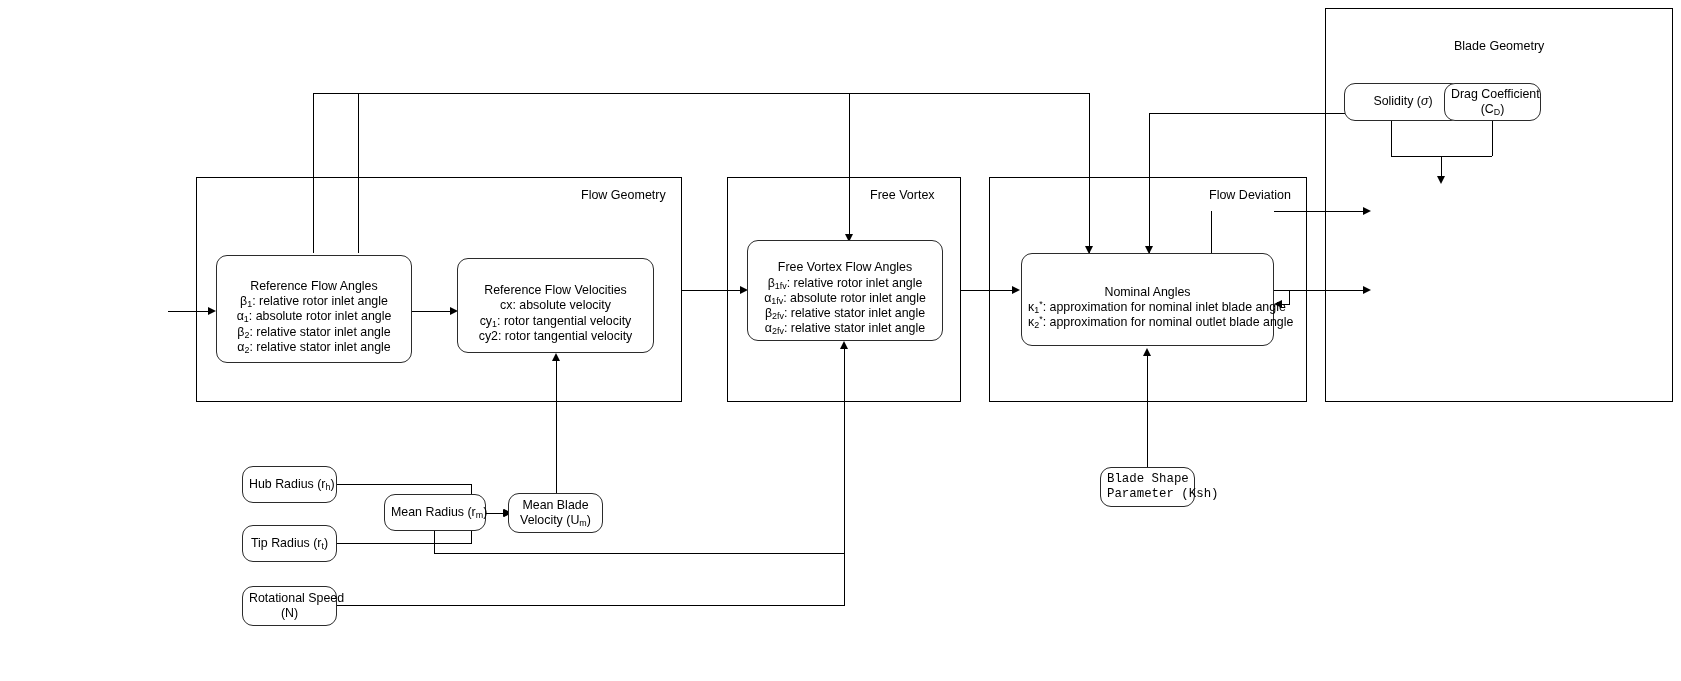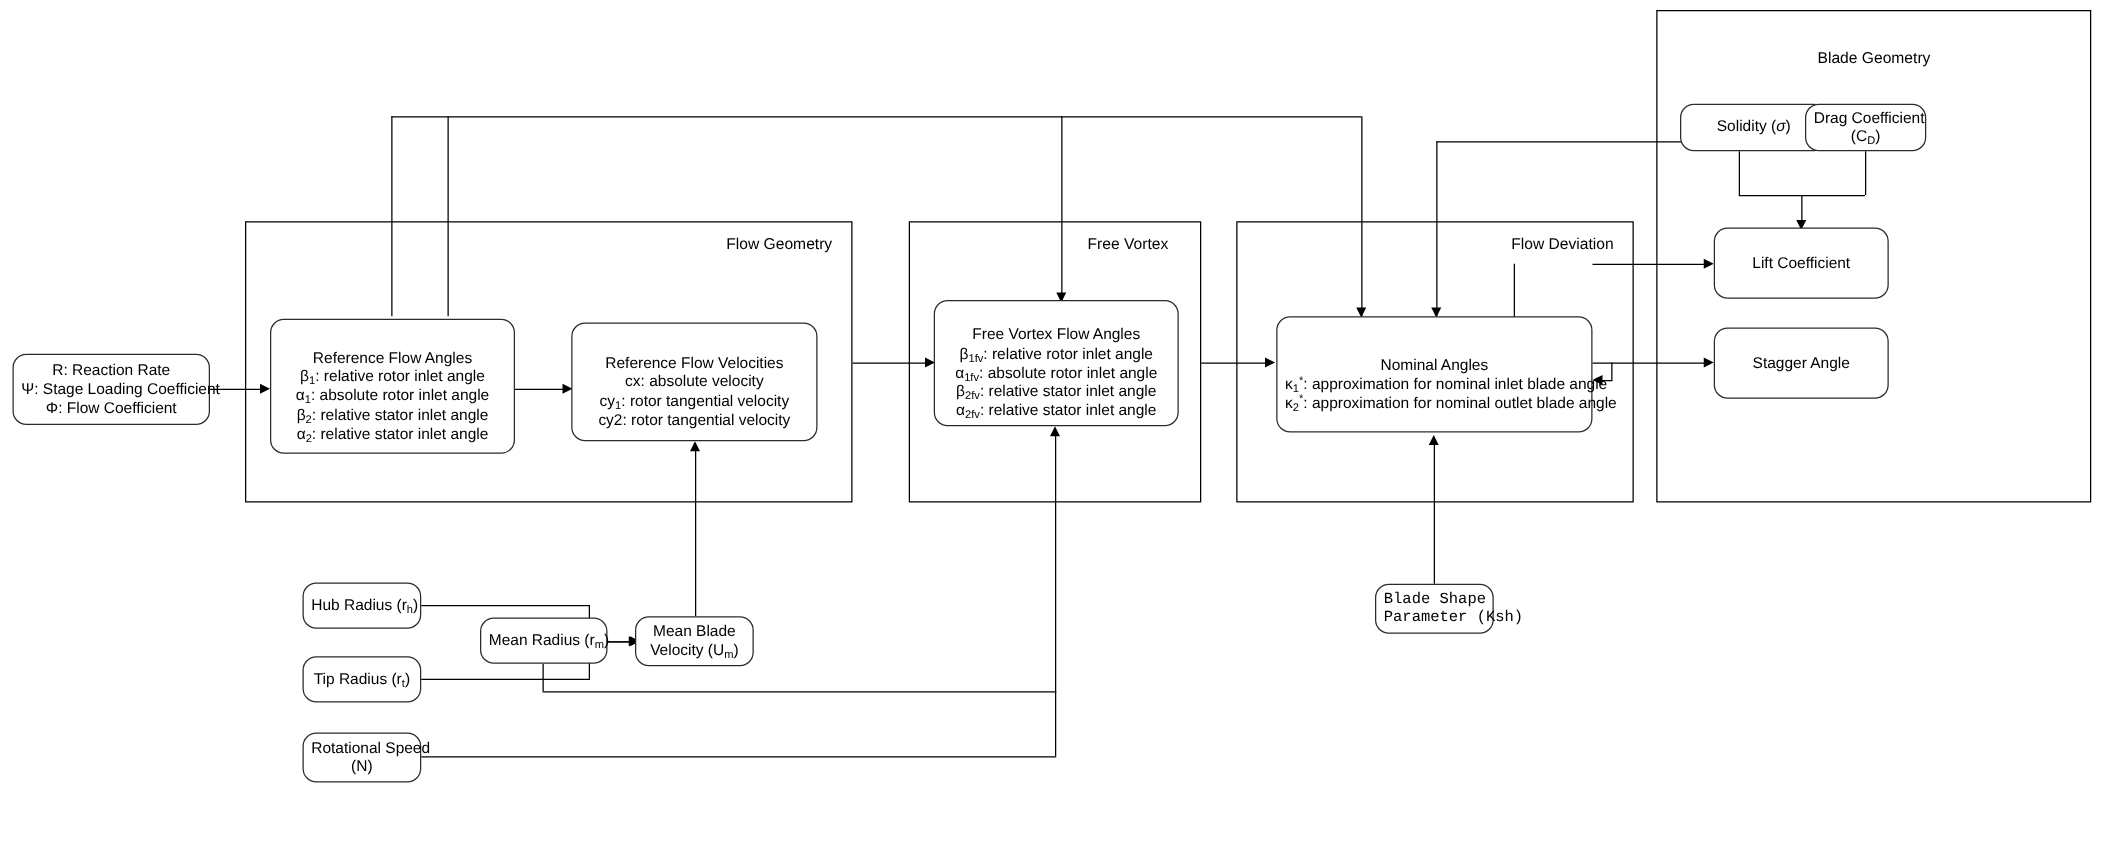--- a/index.html
+++ b/index.html
@@ -119,27 +119,20 @@
   <div class="arrow ar-u" style="left:551.5px;top:353px;"></div>
 
   <div class="v" style="left:434px;top:531px;height:22px;"></div>
   <div class="h" style="left:434px;top:553px;width:411px;"></div>
   <div class="v" style="left:844px;top:348px;height:205px;"></div>
   <div class="arrow ar-u" style="left:839.5px;top:341px;"></div>
 
   <div class="h" style="left:337px;top:605px;width:508px;"></div>
   <div class="v" style="left:844px;top:553px;height:52px;"></div>
 
-  <div class="node" style="left:10px;top:283px;width:158px;height:57px;">
-    <span class="lines">
-      <span class="ln">R: Reaction Rate</span>
-      <span class="ln">Ψ: Stage Loading Coefficient</span>
-      <span class="ln">Φ: Flow Coefficient</span>
-    </span>
-  </div>
 
   <div class="node" style="left:216px;top:255px;width:196px;height:108px;">
     <span class="lines">
       <span class="ttl">Reference Flow Angles</span>
       <span class="ln"><span>β</span><sub>1</sub><span>: relative rotor inlet angle</span></span>
       <span class="ln"><span>α</span><sub>1</sub><span>: absolute rotor inlet angle</span></span>
       <span class="ln"><span>β</span><sub>2</sub><span>: relative stator inlet angle</span></span>
       <span class="ln"><span>α</span><sub>2</sub><span>: relative stator inlet angle</span></span>
     </span>
   </div>
@@ -177,31 +170,21 @@
     </span>
   </div>
 
   <div class="node" style="left:1444px;top:83px;width:97px;height:38px;">
     <span class="lines">
       <span class="ln">Drag Coefficient</span>
       <span class="ln"><span>(C</span><sub>D</sub><span>)</span></span>
     </span>
   </div>
 
-  <div class="node" style="left:1371px;top:182px;width:140px;height:57px;">
-    <span class="lines">
-      <span class="ln">Lift Coefficient</span>
-    </span>
-  </div>
-
-  <div class="node" style="left:1371px;top:262px;width:140px;height:57px;">
-    <span class="lines">
-      <span class="ln">Stagger Angle</span>
-    </span>
-  </div>
+
 
   <div class="node" style="left:242px;top:466px;width:95px;height:37px;">
     <span class="lines">
       <span class="ln"><span>Hub Radius (r</span><sub>h</sub><span>)</span></span>
     </span>
   </div>
 
   <div class="node" style="left:242px;top:525px;width:95px;height:37px;">
     <span class="lines">
       <span class="ln"><span>Tip Radius (r</span><sub>t</sub><span>)</span></span>

